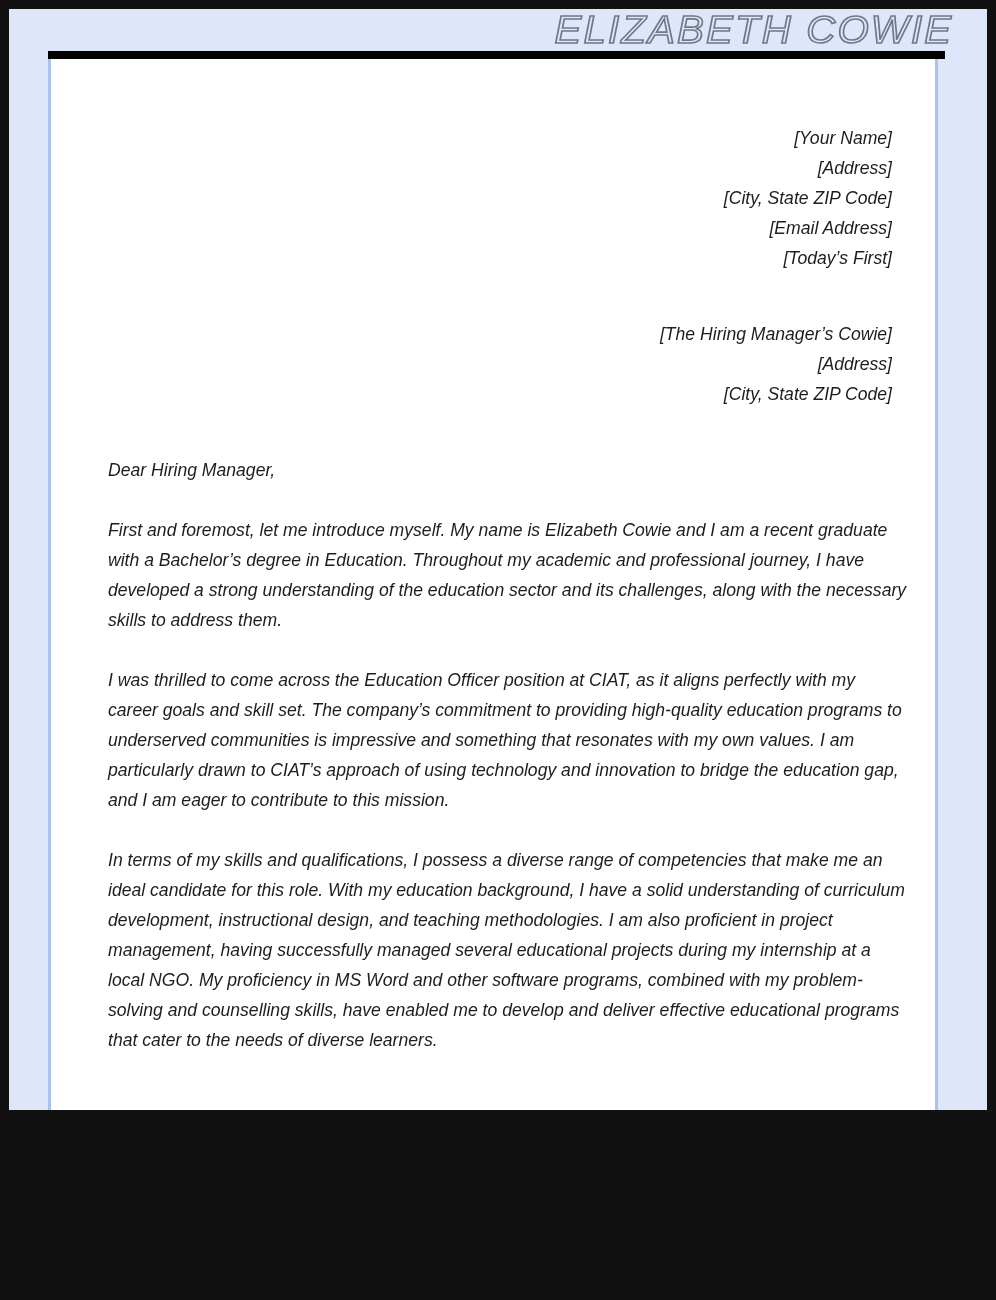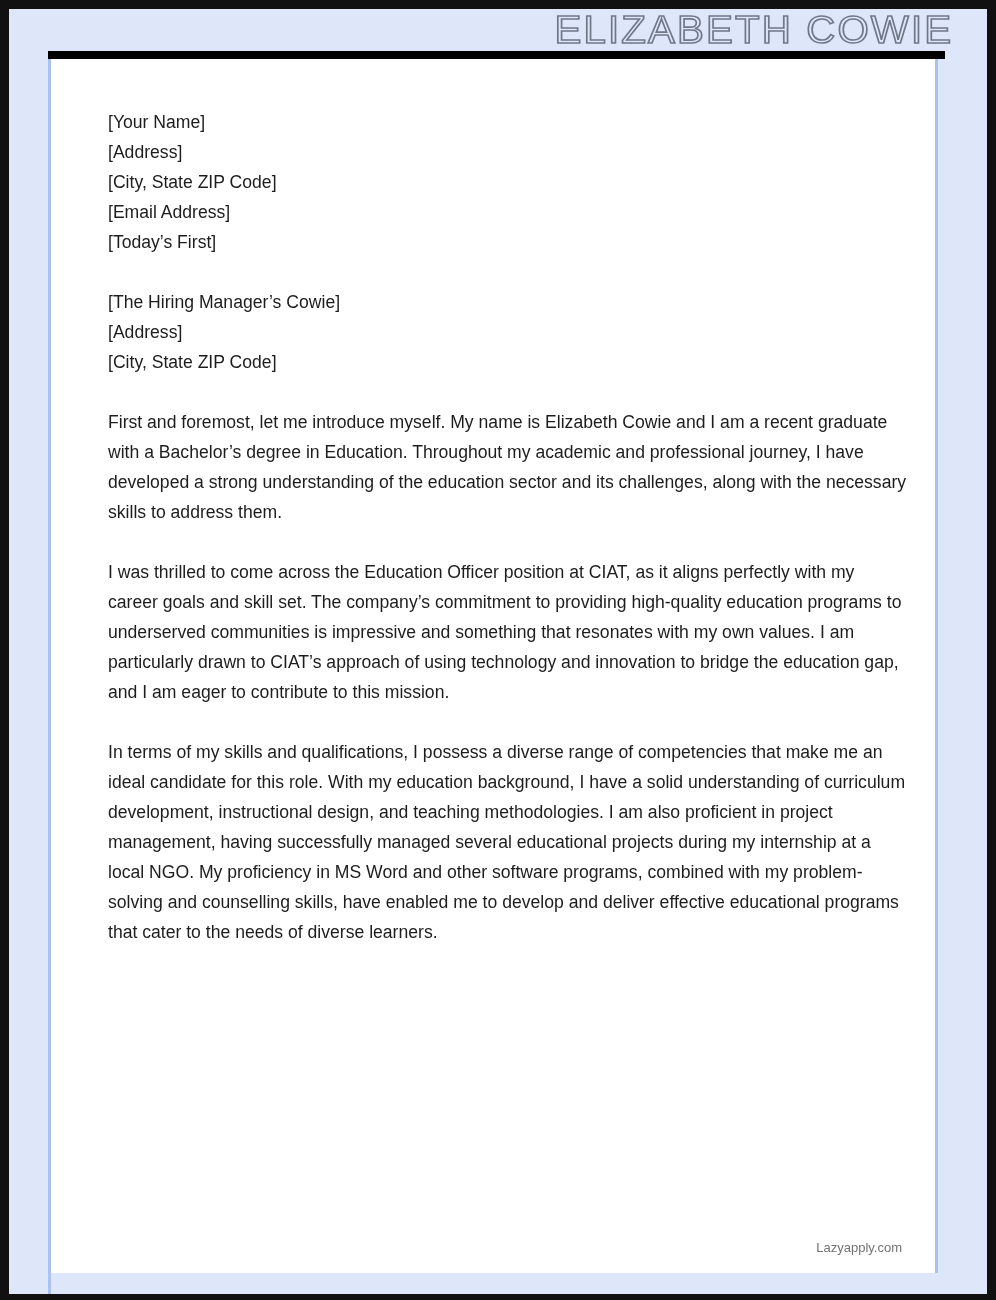--- a/index.html
+++ b/index.html
@@ -23,23 +23,24 @@
     box-sizing: border-box;
     overflow: hidden;
   }
 
   
   #mat {
     position: absolute;
     left: 9px;
     top: 9px;
     width: 978px;
-    height: 1285px;
+    height: 1101px;
     background: #dee6fa;
     overflow: hidden;
+    font-style: italic;
   }
 
   
   #letterhead {
     position: absolute;
     left: 0;
     top: 0;
     width: 978px;
     height: 42px;
     box-sizing: border-box;
@@ -100,21 +101,22 @@
     left: 57px;
     top: 0;
     width: 800px;
     font-family: "Liberation Sans", sans-serif;
     font-size: 17.6px;
     line-height: 30px;
     color: #1d1d1d;
   }
 
   .addr-block {
-    margin: 0;
+    margin: 16px;
+    text-align: right;
   }
   .addr-line {
     display: block;
     white-space: nowrap;
   }
 
   #sender-block { padding-top: 48px; }
   #recipient-block { padding-top: 30px; }
   #salutation { padding-top: 30px; }
 
@@ -175,20 +177,21 @@
           <span class="addr-line">[Email Address]</span>
           <span class="addr-line">[Today’s First]</span>
         </div>
 
         <div id="recipient-block" class="addr-block">
           <span class="addr-line">[The Hiring Manager’s Cowie]</span>
           <span class="addr-line">[Address]</span>
           <span class="addr-line">[City, State ZIP Code]</span>
         </div>
 
+        <p id="salutation" class="letter-para">Dear Hiring Manager,</p>
 
         <p class="letter-para">First and foremost, let me introduce myself. My name is Elizabeth Cowie and I am a recent graduate with a Bachelor’s degree in Education. Throughout my academic and professional journey, I have developed a strong understanding of the education sector and its challenges, along with the necessary skills to address them.</p>
         <p class="letter-para">I was thrilled to come across the Education Officer position at CIAT, as it aligns perfectly with my career goals and skill set. The company’s commitment to providing high-quality education programs to underserved communities is impressive and something that resonates with my own values. I am particularly drawn to CIAT’s approach of using technology and innovation to bridge the education gap, and I am eager to contribute to this mission.</p>
         <p class="letter-para">In terms of my skills and qualifications, I possess a diverse range of competencies that make me an ideal candidate for this role. With my education background, I have a solid understanding of curriculum development, instructional design, and teaching methodologies. I am also proficient in project management, having successfully managed several educational projects during my internship at a local NGO. My proficiency in MS Word and other software programs, combined with my problem-solving and counselling skills, have enabled me to develop and deliver effective educational programs that cater to the needs of diverse learners.</p>
 
       </div>
 
       <div id="watermark">Lazyapply.com</div>
 
     </div>

